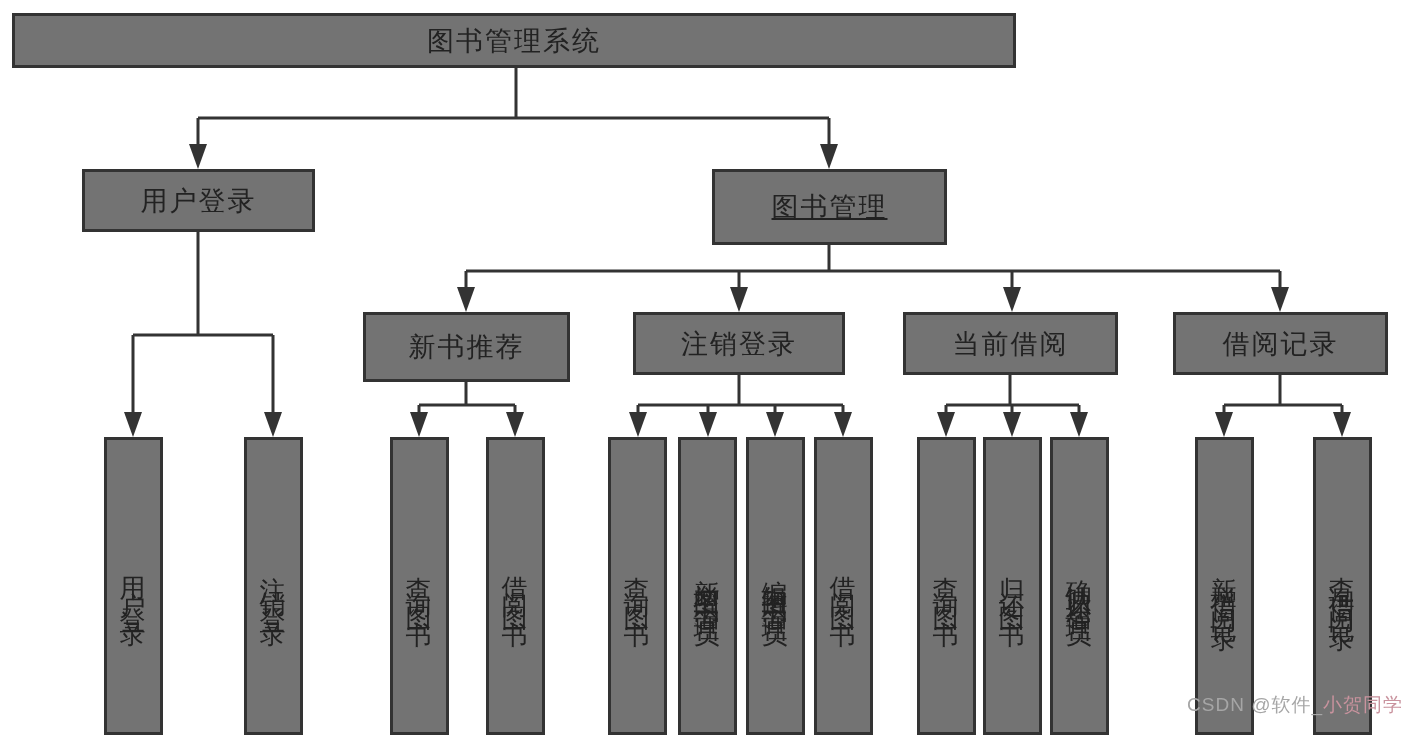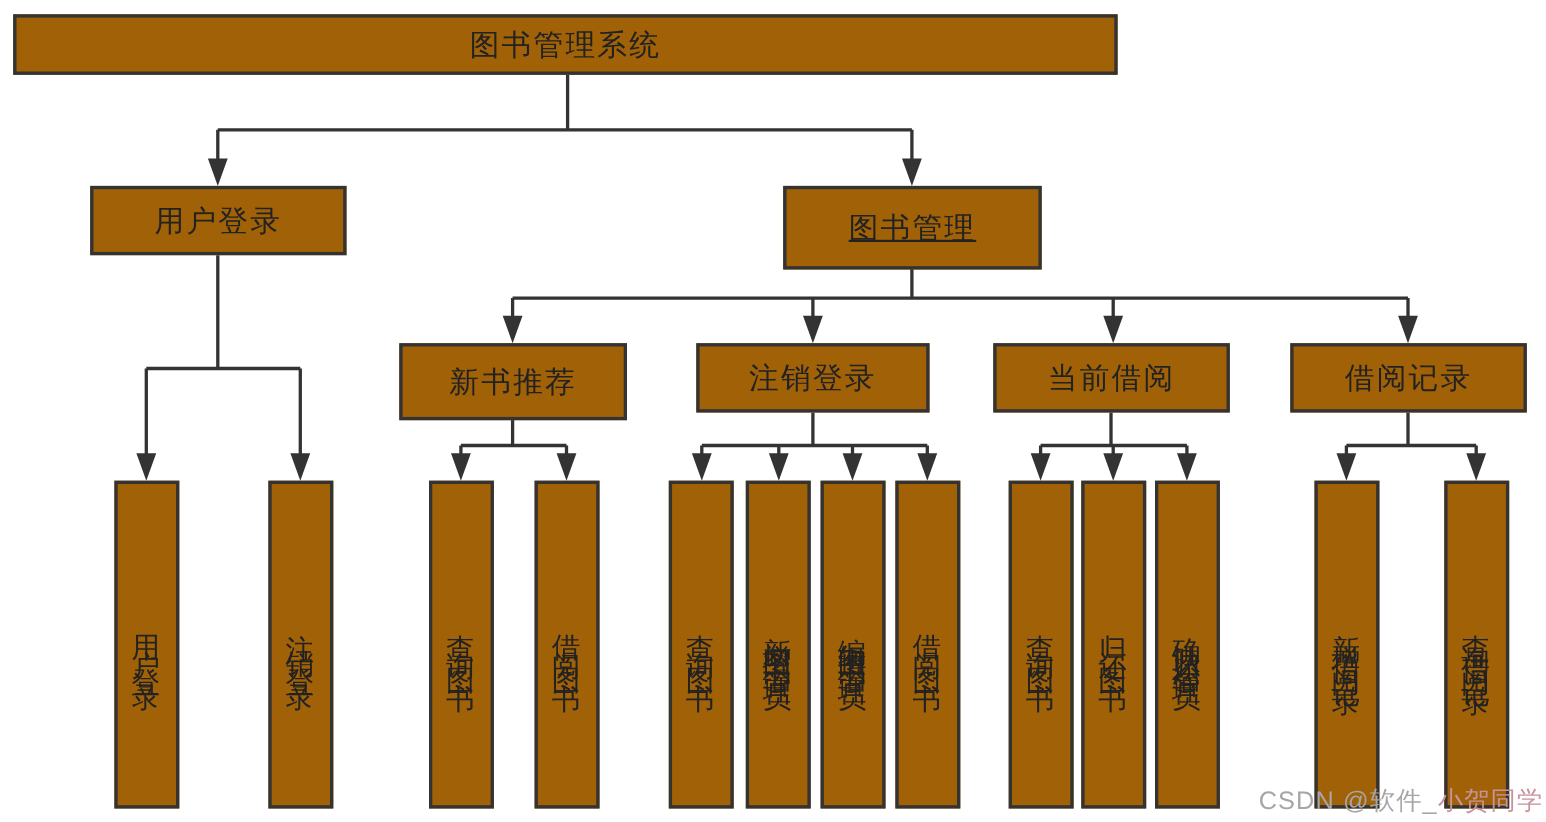--- a/index.html
+++ b/index.html
@@ -10,38 +10,38 @@
     font-family:"Liberation Sans","DejaVu Sans",sans-serif;
     overflow:hidden;
   }
   .wires{position:absolute;left:0;top:0;width:1405px;height:747px;}
   .wires path{stroke:var(--line,#333);stroke-width:3;fill:none;}
   .wires polygon{fill:var(--line,#333);stroke:none;}
   .node{
     position:absolute;
     box-sizing:border-box;
     border:3px solid var(--line,#2f2f2f);
-    background:#a16207;
+    background:#737373;
     display:flex;align-items:center;justify-content:center;
     color:var(--text,#222);
   }
   .node--h{font-size:27px;letter-spacing:2px;}
   .leaf{
     writing-mode:vertical-rl;
     text-orientation:mixed;
     font-size:26px;
     width:59px;height:298px;top:437px;
   }
   .leaf--short{letter-spacing:15px;}
   .leaf--med{letter-spacing:10px;}
   .leaf--long{letter-spacing:6px;}
   .watermark{
     position:absolute;top:692px;right:2px;
-    font-size:23px;letter-spacing:1px;
-    white-space:nowrap;z-index:5;margin-top:20px;
+    font-size:19px;letter-spacing:1px;
+    white-space:nowrap;z-index:5;
   }
   .watermark .wm-prefix{color:var(--wm1,#a6a6a6);}
   .watermark .wm-suffix{color:var(--wm2,#c9939e);}
 </style>
 </head>
 <body>
 
 <div class="canvas">
 
   <svg class="wires" viewBox="0 0 1405 747" aria-hidden="true">

